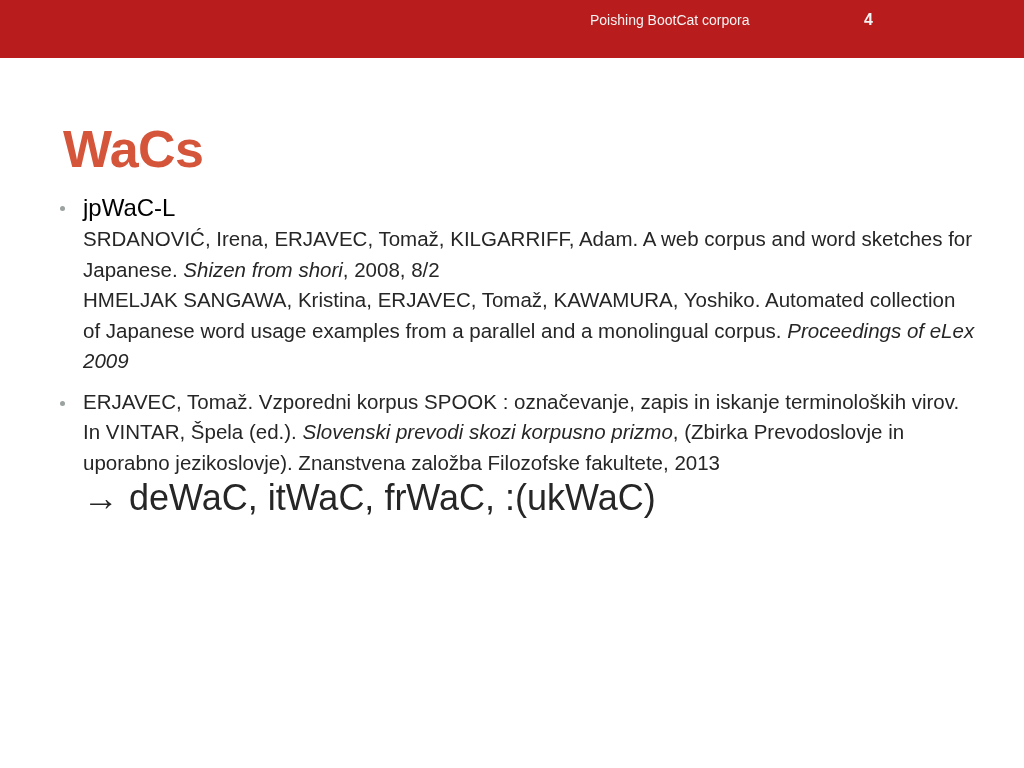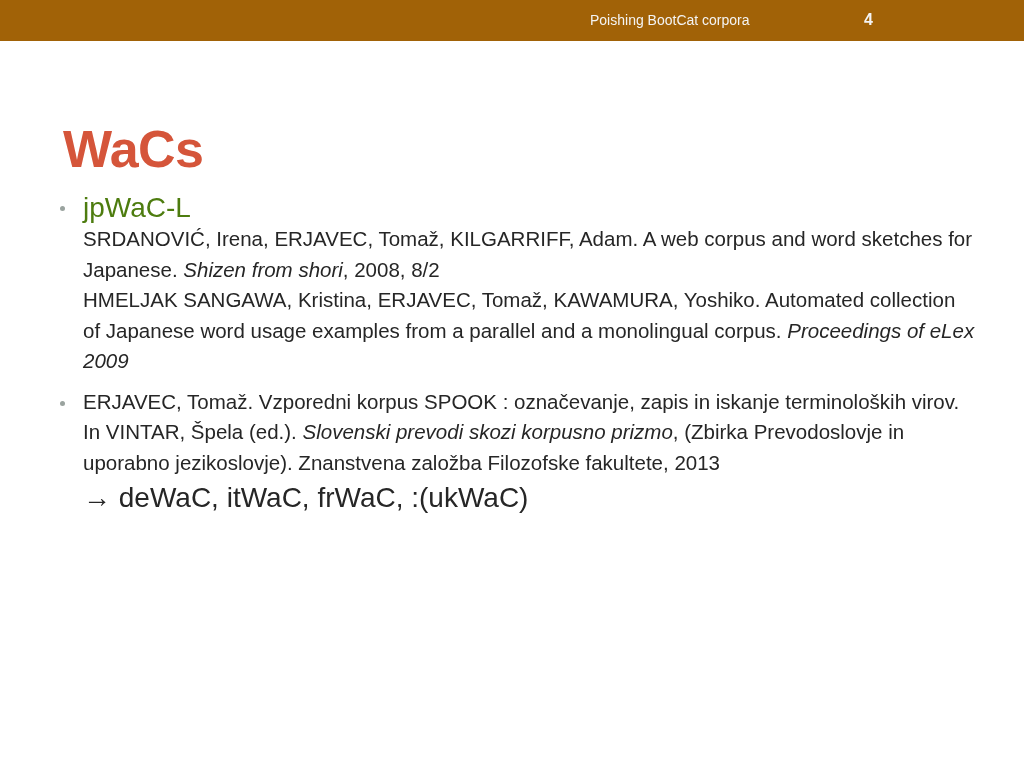--- a/index.html
+++ b/index.html
@@ -1,43 +1,43 @@
 <!DOCTYPE html>
 <html><head>
   <meta charset="utf-8">
   <style>
     html, body { margin: 0; padding: 0; }
     body {
       width: 1024px; height: 768px; background: #ffffff; position: relative; overflow: hidden;
       font-family: "Liberation Sans", sans-serif; color: #262626;
     }
     .header-bar {
-      position: absolute; left: 0; top: 0; width: 1024px; height: 41px;
-      background: #a16207;
+      position: absolute; left: 0; top: 0; width: 1024px; height: 58px;
+      background: #b91c1c;
     }
     .header-title {
       position: absolute; left: 590px; top: 12px; font-size: 14px; color: #f4f4f4;
     }
     .header-page {
       position: absolute; left: 864px; top: 11px; font-size: 16px; font-weight: bold; color: #f4f4f4;
     }
     .slide-title {
       position: absolute; left: 63px; top: 84px; font-size: 52px; color: #d5553a; font-weight: bold;
       letter-spacing: -0.5px;
     }
     .content { position: absolute; left: 58px; top: 192px; width: 920px; }
     .item { position: relative; padding-left: 25px; margin-bottom: 10px; }
     .bullet {
       position: absolute; left: 2px; top: 14px; width: 5px; height: 5px; border-radius: 50%;
       background: #9aa39f;
     }
-    .item-title { font-size: 28px; line-height: 32px; color: #4d7c0f; }
+    .item-title { font-size: 24px; line-height: 32px; color: #000000; }
     .refs { font-size: 20.5px; line-height: 30.5px; color: #262626; }
     .ref { display: block; }
-    .arrow-line { font-size: 28px; line-height: 36px; margin-top: 2px; }
+    .arrow-line { font-size: 36px; line-height: 36px; margin-top: 2px; }
   </style>
 </head>
 <body>
 
 <div class="header-bar">
   <span class="header-title">Poishing BootCat corpora</span>
   <span class="header-page">4</span>
 </div>
 
 <h1 class="slide-title">WaCs</h1>

